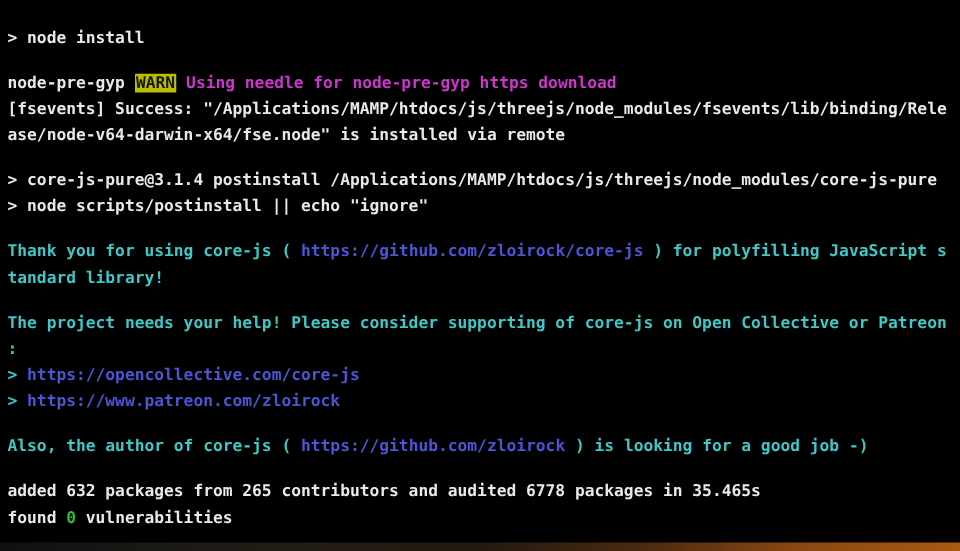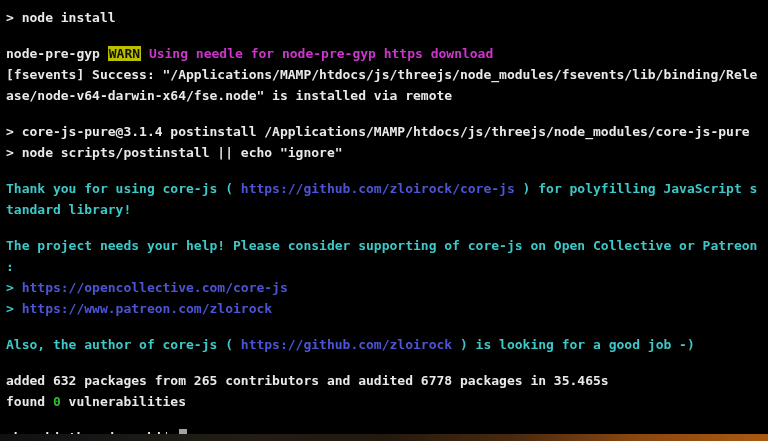--- a/index.html
+++ b/index.html
@@ -3,21 +3,21 @@
 <meta charset="utf-8">
 <style>
   html,body{margin:0;padding:0;}
   body{
     width:768px;height:441px;overflow:hidden;position:relative;
     background:#000;
     font-family:"DejaVu Sans Mono",monospace;
   }
   #terminal{
     position:absolute;left:0;top:0;right:0;bottom:7px;
-    padding:7px 0 0 6px;
+    padding:20px 0 0 6px;
     font:bold 13px "DejaVu Sans Mono",monospace;
     white-space:pre;
     cursor:text;
   }
   .term-line{height:21px;line-height:21px;}
   .term-line.blank{height:15px;}
   .seg{white-space:pre;}
   .badge{padding:0 1px;}
   .cursor{
     display:inline-block;width:8px;height:16px;

